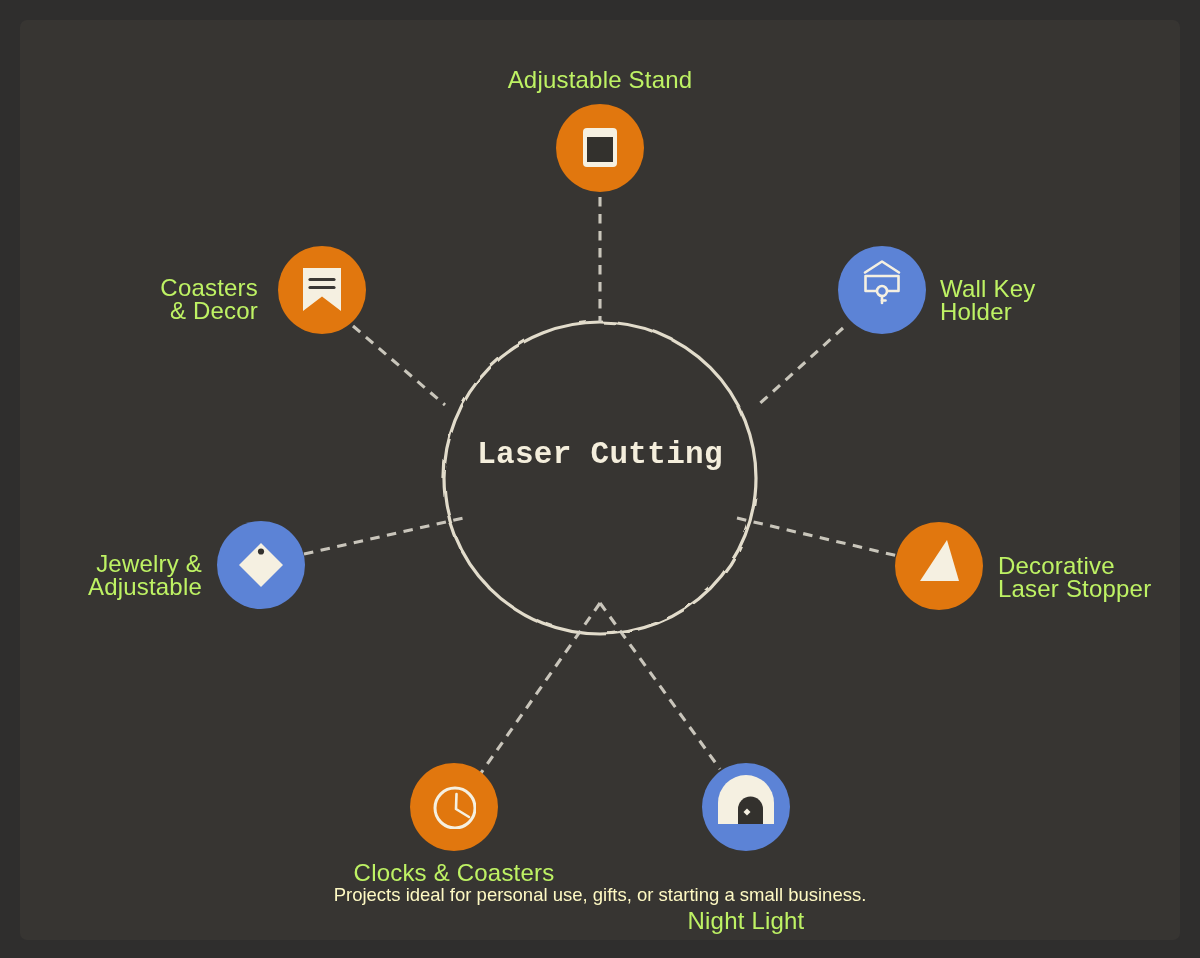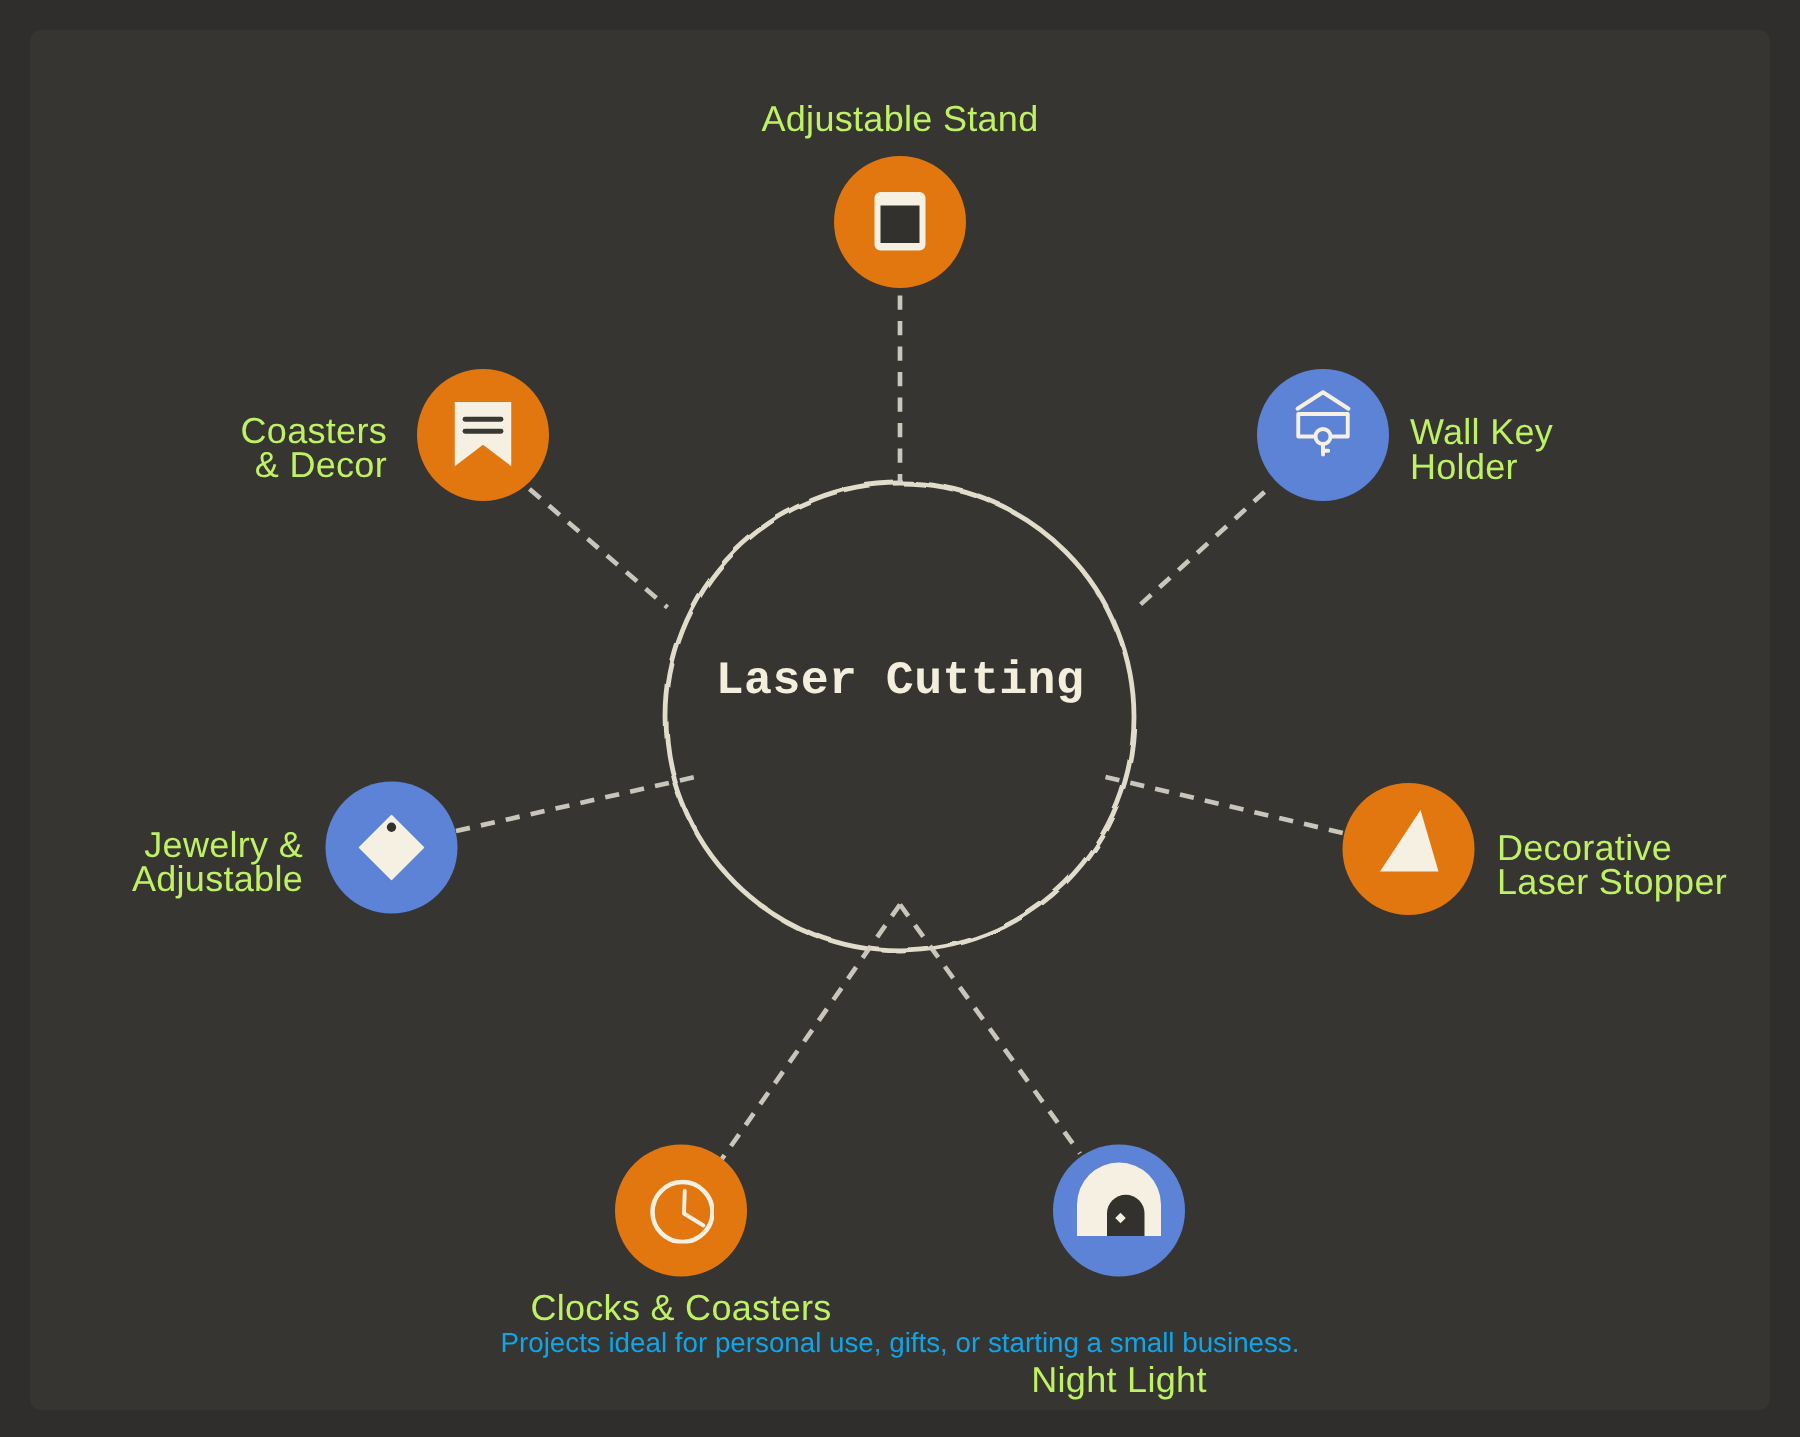--- a/index.html
+++ b/index.html
@@ -139,13 +139,13 @@
       <line x1="-12" y1="-9.5" x2="12" y2="-9.5"></line>
       <line x1="-12" y1="-1.5" x2="12" y2="-1.5"></line>
     </g>
   </svg>
 </div>
 <div class="label right" style="left:78px;top:276px;width:180px">
   <div>Coasters</div>
   <div>&amp; Decor</div>
 </div>
 
-<div class="caption" style="color: #0ea5e9;">Projects ideal for personal use, gifts, or starting a small business.</div>
+<div class="caption" style="color: #fef9c3;">Projects ideal for personal use, gifts, or starting a small business.</div>
 
 </body></html>

